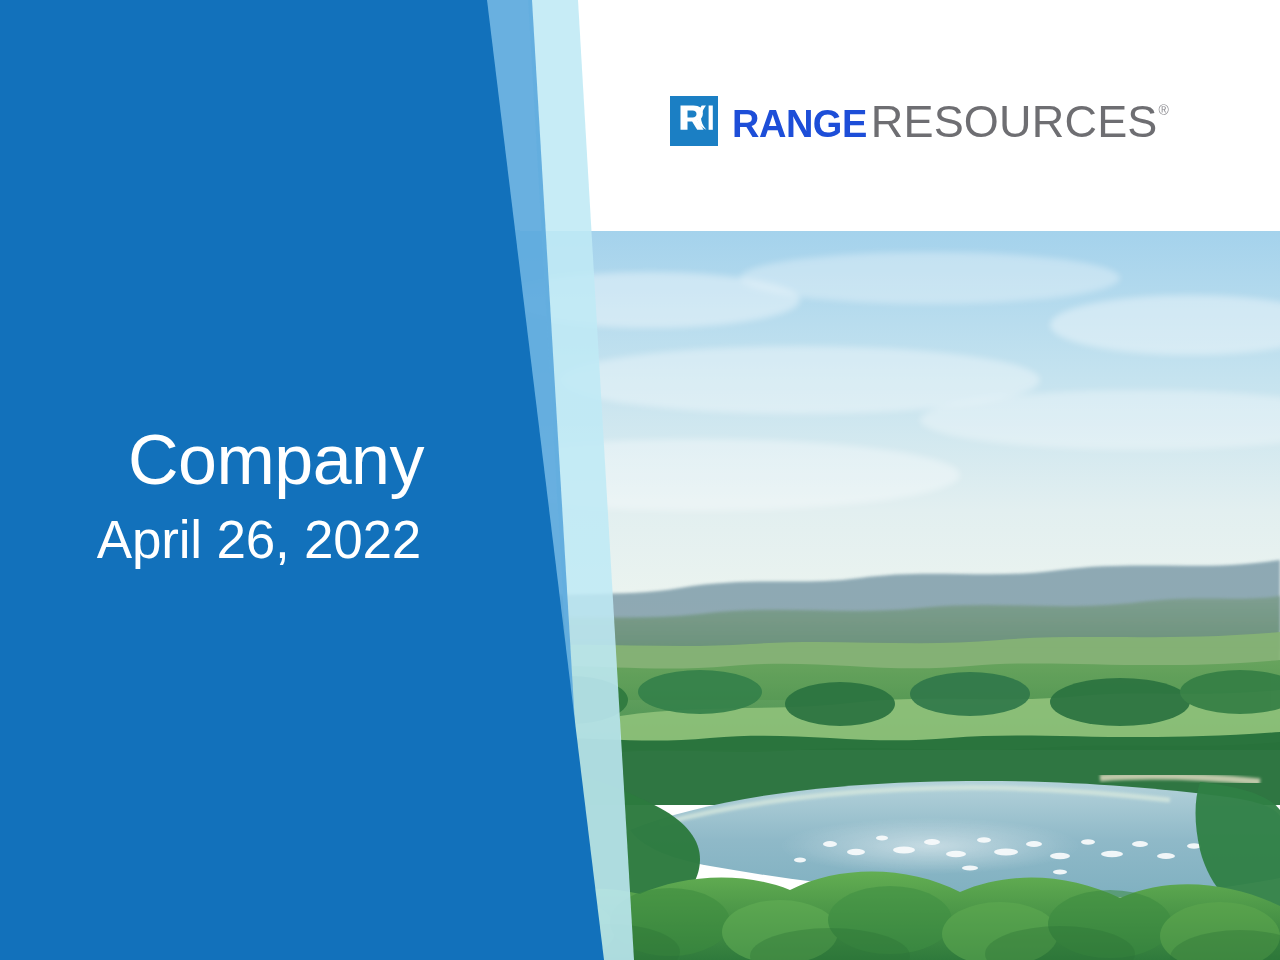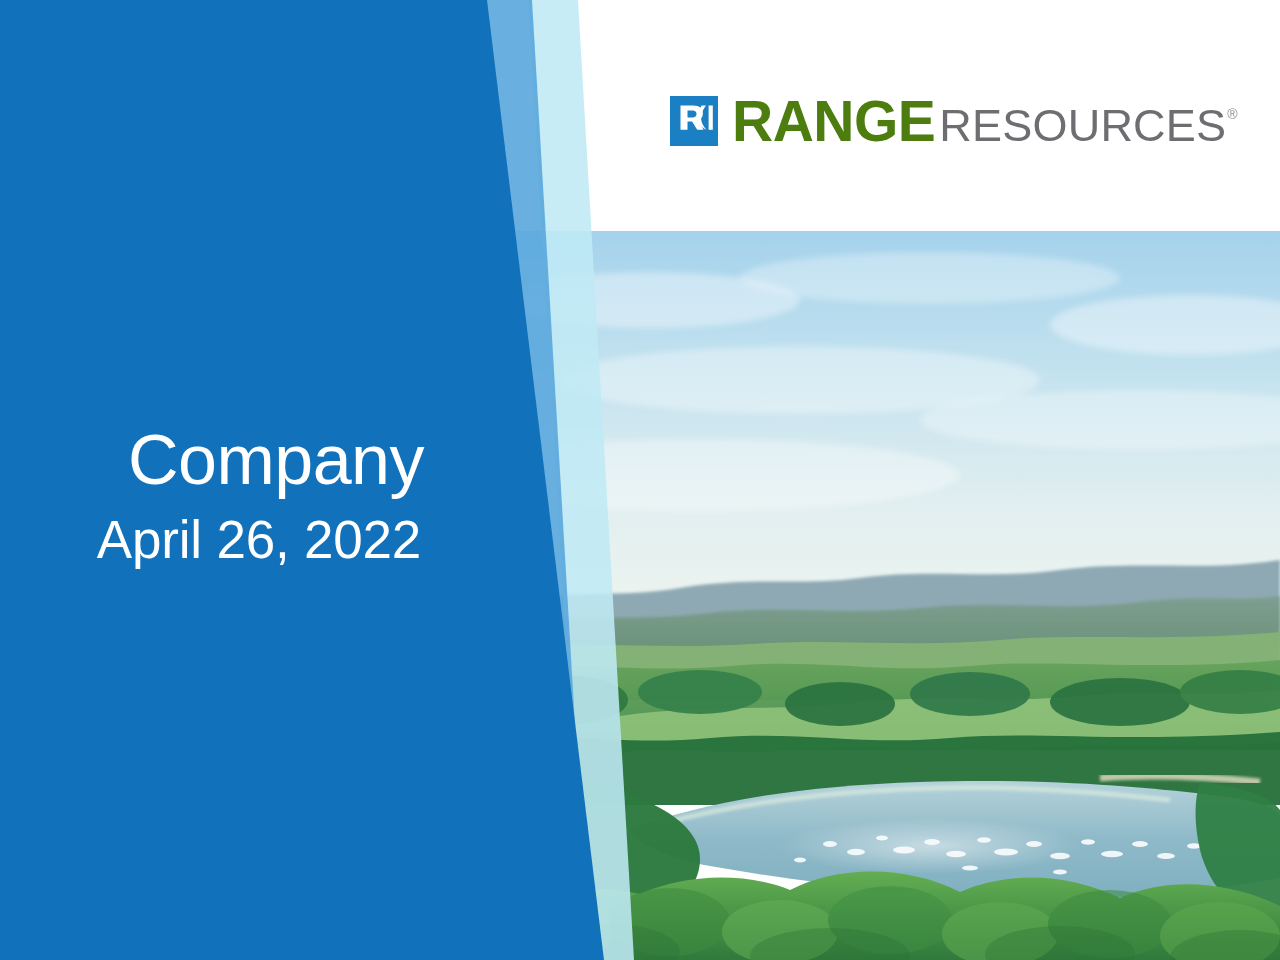--- a/index.html
+++ b/index.html
@@ -108,23 +108,23 @@
   }
   .logo-text {
     display: flex;
     align-items: baseline;
     white-space: nowrap;
     line-height: 1;
   }
   .logo-range {
     font-family: "Liberation Sans", "DejaVu Sans", sans-serif;
     font-weight: 700;
-    font-size: 57px;
+    font-size: 38px;
     letter-spacing: -0.5px;
-    color: #4d7c0f;
+    color: #1d4ed8;
     text-align: right;
   }
   .logo-resources {
     font-family: "Liberation Sans", "DejaVu Sans", sans-serif;
     font-weight: 400;
     font-size: 45px;
     letter-spacing: 0.2px;
     color: #6e6e72;
     margin-left: 4px;
   }

